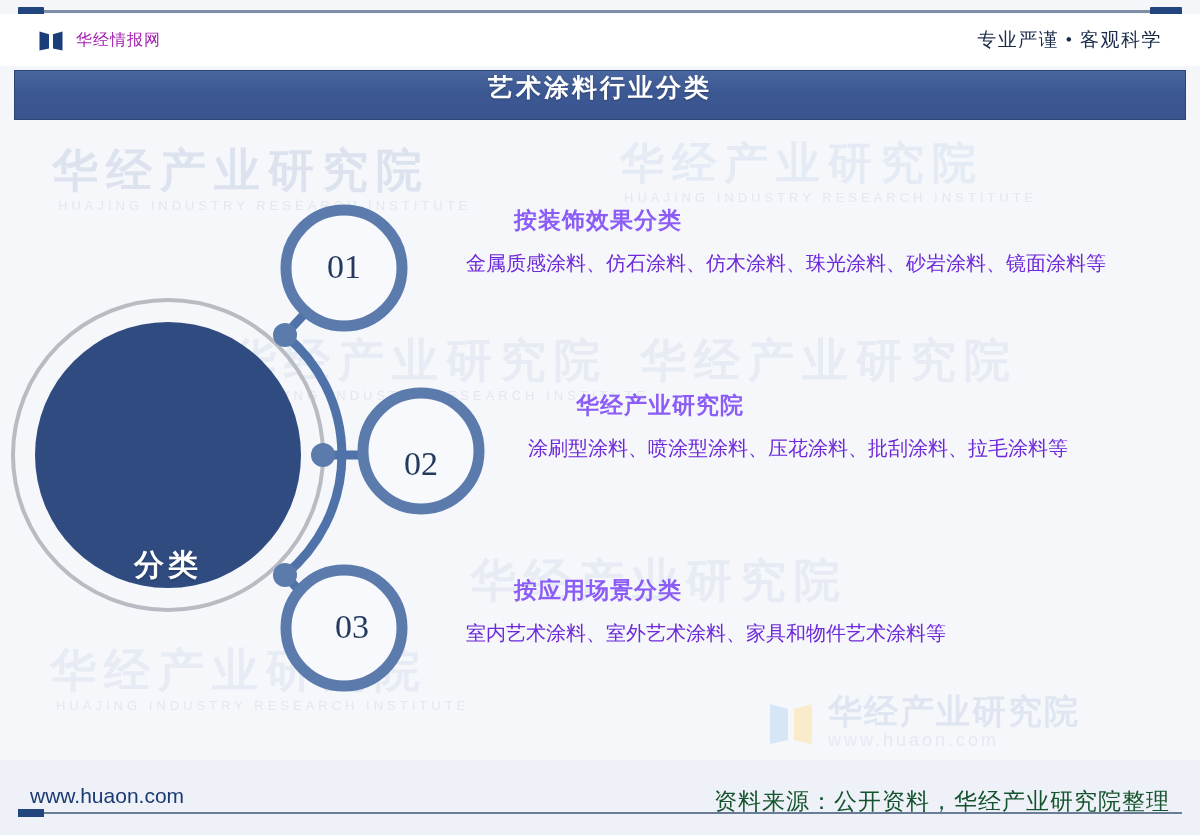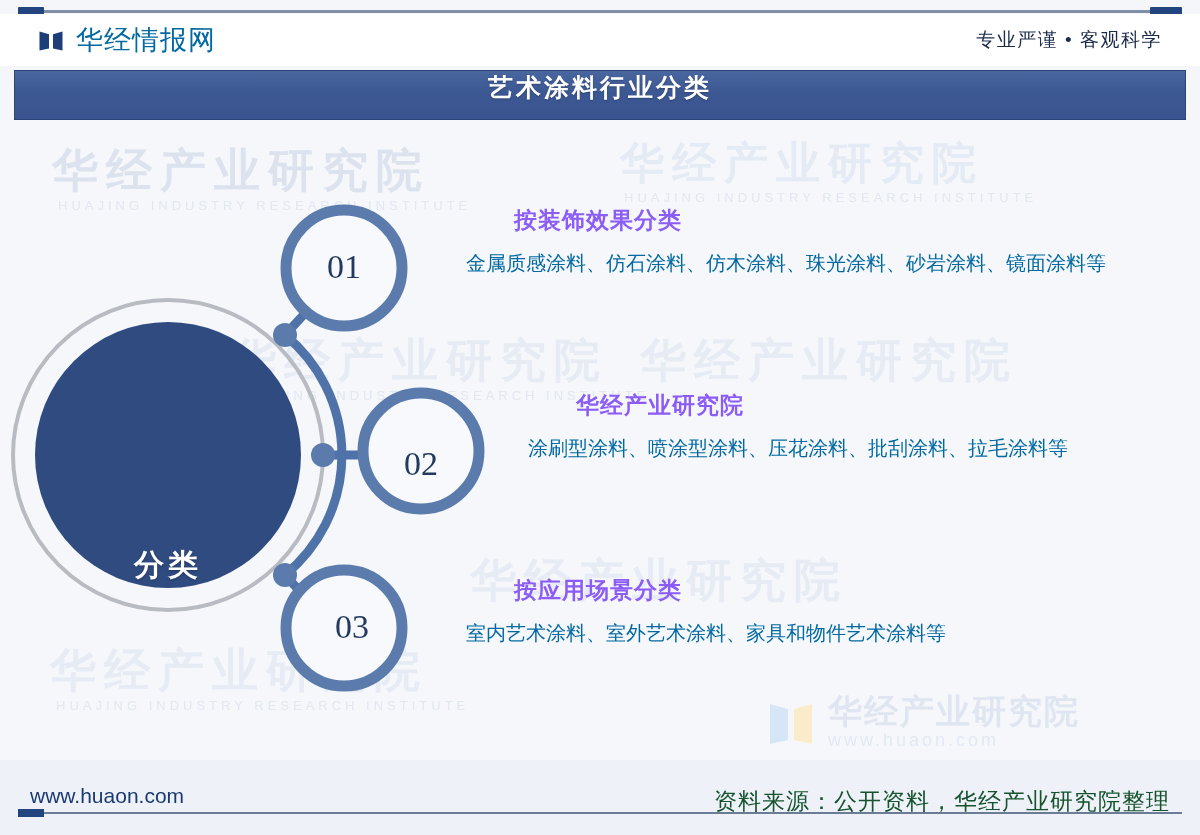--- a/index.html
+++ b/index.html
@@ -34,27 +34,27 @@
     position: absolute; left: 0; top: 14px; width: 1200px; height: 52px;
     background: #ffffff;
     display: flex; align-items: center;
   }
   .brand {
     display: flex; align-items: center; gap: 12px;
     margin-left: 38px;
   }
   .brand-mark { width: 26px; height: 26px; display: block; }
   .brand-name {
-    font-size: 27px; color: #0369a1; letter-spacing: 1px;
+    font-size: 16px; color: #a21caf; letter-spacing: 1px;
     font-family: "DejaVu Sans", "Liberation Sans", sans-serif;
   }
   .tagline {
     position: absolute; right: 38px; top: 50%; transform: translateY(-50%);
     font-size: 19px; color: #1b2c4b; letter-spacing: 1.5px;
-    font-family: Liberation Sans, sans-serif;
+    font-family: Liberation Serif, serif;
   }
 
   
   .banner {
     position: absolute; left: 14px; top: 70px; width: 1172px; height: 50px;
     background: linear-gradient(180deg, #4a669f 0%, #3c5893 45%, #3a5490 100%);
     border: 1px solid #2d4479;
     display: flex; justify-content: center;
   }
   .banner-title {
@@ -114,21 +114,21 @@
 
   
   .block { position: absolute; }
   .block-title {
     color: #8b5cf6; font-size: 23px; font-weight: bold; letter-spacing: 1px;
     font-family: "DejaVu Sans", "Liberation Sans", sans-serif;
     margin-bottom: 12px;
     margin-left: 48px;
   }
   .block-desc {
-    color: #0369a1; font-size: 20px; line-height: 1.55;
+    color: #6d28d9; font-size: 20px; line-height: 1.55;
     font-family: "DejaVu Sans", "Liberation Sans", sans-serif;
   }
 
   
   .corner-logo {
     position: absolute; left: 768px; top: 694px;
     display: flex; align-items: center; gap: 14px;
     pointer-events: none;
   }
   .corner-logo-mark { width: 46px; height: 48px; display: block; }

